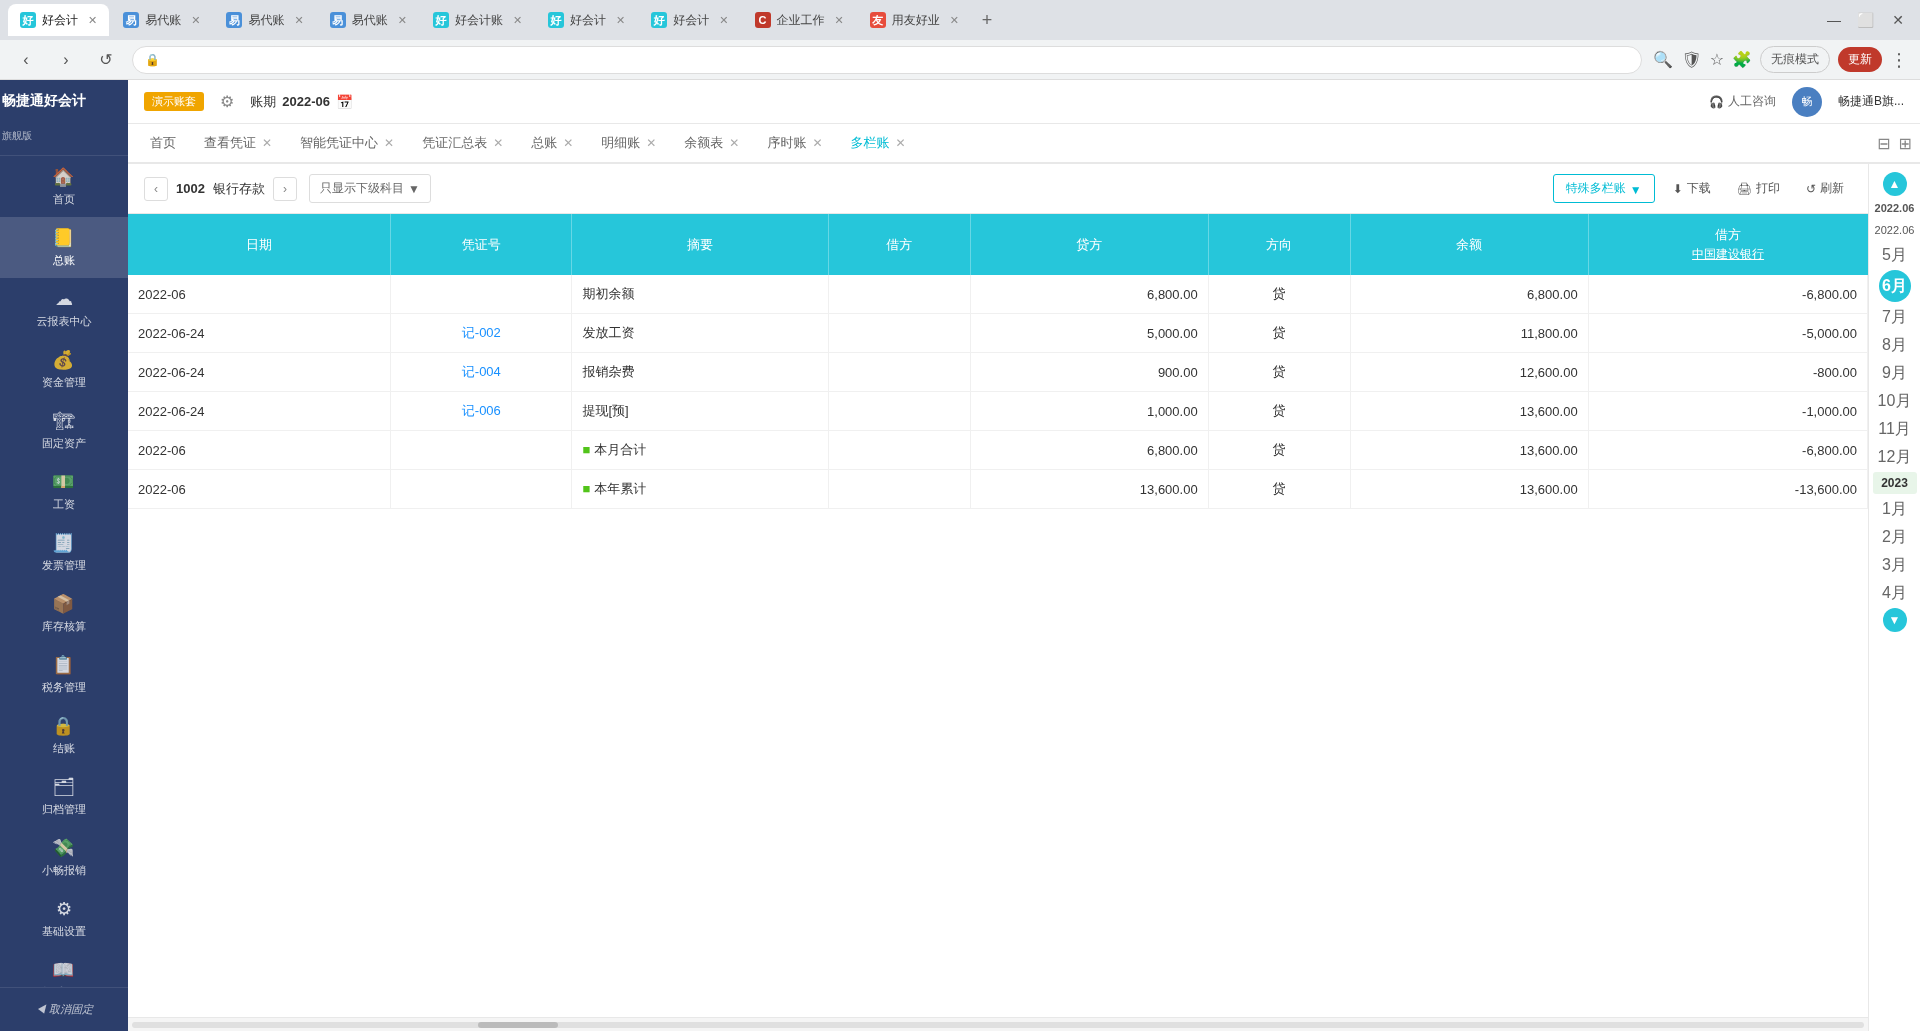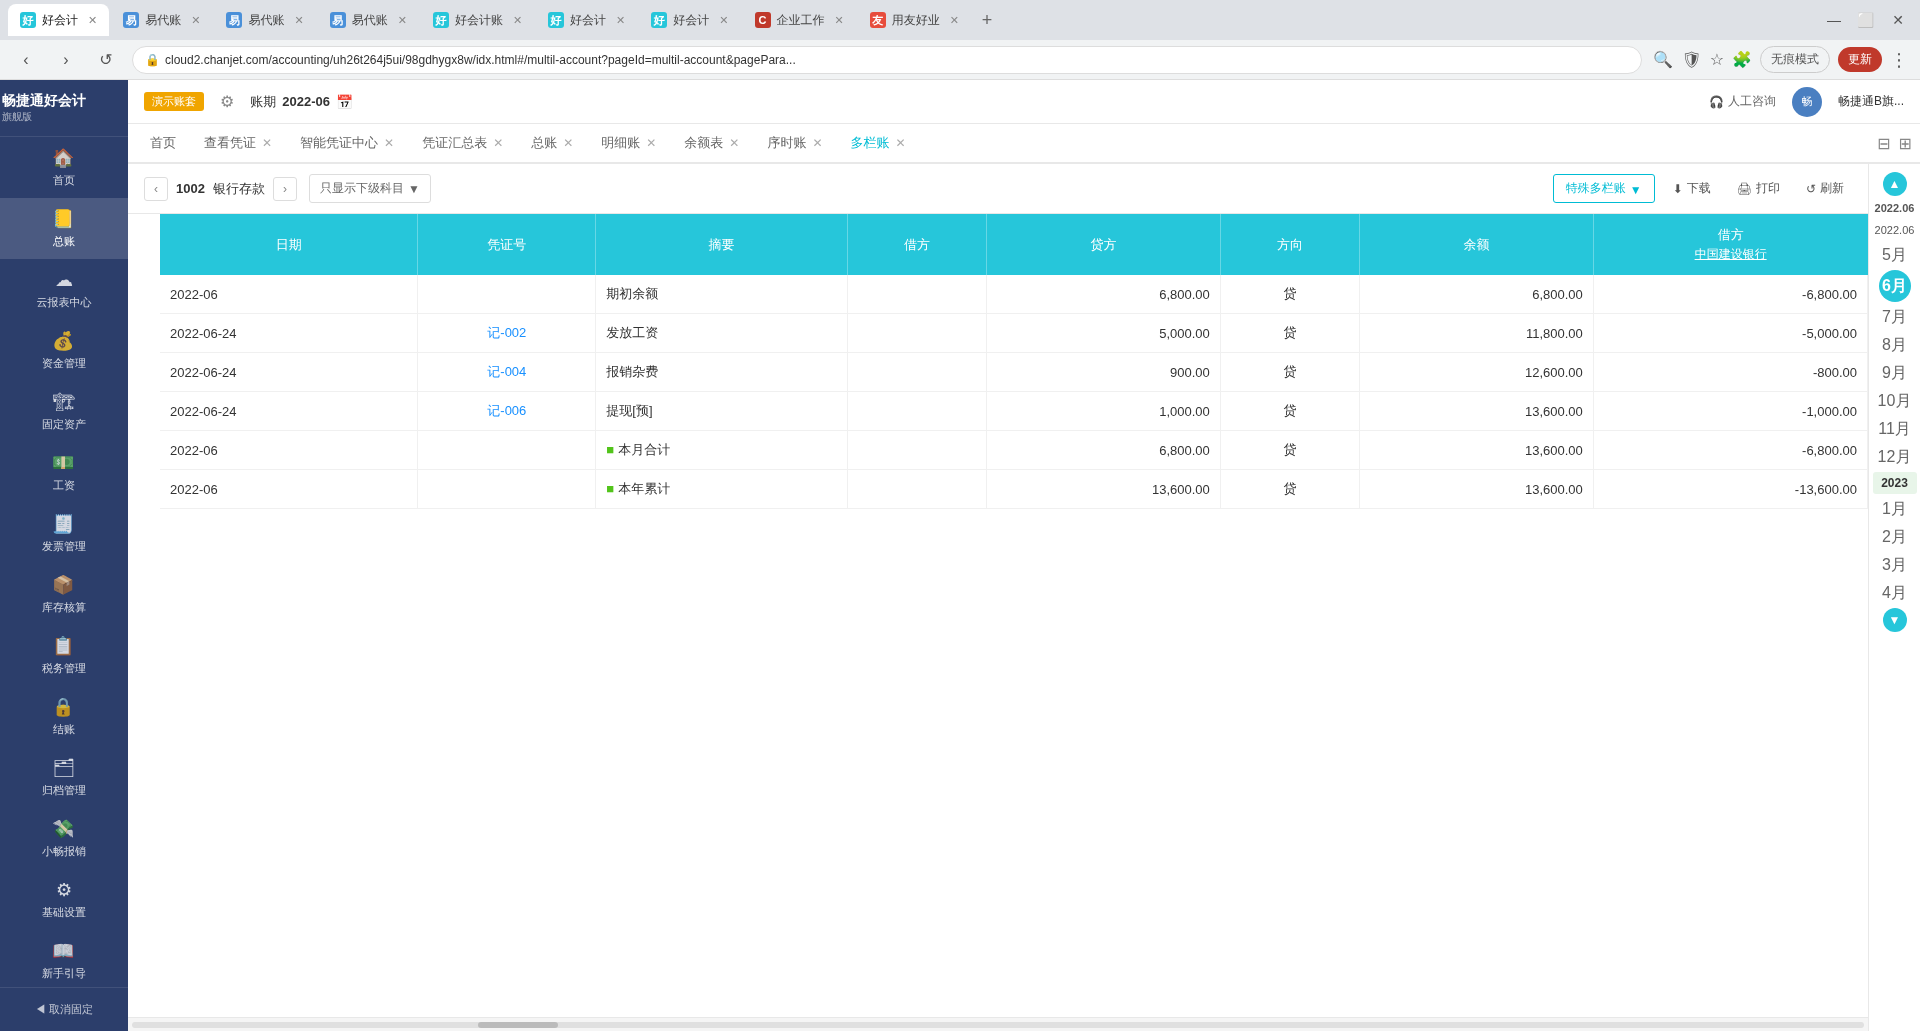--- a/index.html
+++ b/index.html
@@ -24,28 +24,28 @@
     .btn-update { background: #c0392b; color: #fff; }
     .btn-incognito { background: transparent; color: #555; border: 1px solid #ccc; }
 
     
     .app-container { display: flex; height: calc(1031px - 80px); }
 
     
     .sidebar { width: 128px; background: #2c3e6b; color: #fff; display: flex; flex-direction: column; flex-shrink: 0; }
     .sidebar-logo { padding: 12px 2px; border-bottom: 1px solid rgba(255,255,255,0.1); }
     .logo-title { font-size: 14px; font-weight: bold; color: #fff; }
-    .logo-sub { font-size: 10px; color: rgba(255,255,255,0.6); }
+    .logo-sub { font-size: 10px; color: rgba(255,255,255,0.6); margin-top: 19px; }
     .sidebar-nav { flex: 1; overflow-y: auto; }
     .sidebar-item { display: flex; flex-direction: column; align-items: center; padding: 10px 6px; cursor: pointer; gap: 4px; color: rgba(255,255,255,0.8); transition: background 0.2s; }
     .sidebar-item.active { background: rgba(255,255,255,0.15); color: #fff; }
     .sidebar-item-icon { font-size: 18px; }
     .sidebar-item-label { font-size: 11px; text-align: center; }
     .sidebar-bottom { padding: 8px 6px; border-top: 1px solid rgba(255,255,255,0.1); }
-    .sidebar-collapse { display: flex; align-items: center; justify-content: center; gap: 4px; font-size: 11px; color: rgba(255,255,255,0.7); cursor: pointer; padding: 6px; }
+    .sidebar-collapse { display: flex; align-items: center; justify-content: center; gap: 4px; font-size: 11px; color: rgba(255,255,255,0.7); cursor: pointer; padding: 6px; font-style: italic; }
 
     
     .main-content { flex: 1; display: flex; flex-direction: column; overflow: hidden; background: #f5f6fa; }
 
     
     .app-header { background: #fff; padding: 0 16px; height: 44px; display: flex; align-items: center; gap: 16px; border-bottom: 1px solid #e8e8e8; flex-shrink: 0; }
     .demo-badge { background: #f0a500; color: #fff; font-size: 11px; padding: 2px 8px; border-radius: 3px; }
     .header-settings { color: #888; font-size: 16px; cursor: pointer; }
     .header-period { display: flex; align-items: center; gap: 6px; font-size: 13px; color: #333; }
     .header-period-val { font-weight: bold; }
@@ -73,21 +73,21 @@
     .account-nav { display: flex; align-items: center; gap: 8px; }
     .nav-arrow { width: 24px; height: 24px; display: flex; align-items: center; justify-content: center; border: 1px solid #ddd; border-radius: 3px; cursor: pointer; color: #888; font-size: 12px; }
     .account-code { font-size: 13px; color: #333; font-weight: bold; }
     .account-name { font-size: 13px; color: #333; }
     .filter-btn { display: flex; align-items: center; gap: 4px; padding: 5px 10px; border: 1px solid #ddd; border-radius: 3px; font-size: 12px; color: #666; cursor: pointer; }
     .toolbar-right { margin-left: auto; display: flex; align-items: center; gap: 10px; }
     .multi-col-btn { padding: 5px 12px; border: 1px solid #00bcd4; border-radius: 3px; font-size: 12px; color: #00bcd4; cursor: pointer; display: flex; align-items: flex-end; gap: 4px; }
     .action-btn { display: flex; align-items: center; gap: 4px; font-size: 12px; color: #555; cursor: pointer; padding: 5px 8px; }
 
     
-    .ledger-table-wrapper { flex: 1; overflow: auto; padding-left: 32px; }
+    .ledger-table-wrapper { flex: 1; overflow: auto; }
     .ledger-table { width: 100%; border-collapse: collapse; }
     .ledger-table thead tr { background: #26c6da; color: #fff; }
     .ledger-table thead th { padding: 12px 10px; text-align: center; font-weight: normal; font-size: 13px; border-right: 1px solid rgba(255,255,255,0.3); white-space: nowrap; }
     .ledger-table thead th:last-child { border-right: none; }
     .ledger-table tbody tr { border-bottom: 1px solid #f0f0f0; }
     .ledger-table tbody td { padding: 10px 10px; text-align: center; font-size: 13px; color: #333; border-right: 1px solid #f0f0f0; }
     .ledger-table tbody td.text-left { text-align: left; }
     .ledger-table tbody td.text-right { text-align: right; }
     .voucher-link { color: #1890ff; cursor: pointer; text-decoration: none; }
     .green-dot { color: #52c41a; margin-right: 4px; }
@@ -165,21 +165,20 @@
     <div class="win-btn">✕</div>
   </div>
 </div>
 
 <div class="browser-addressbar">
   <div class="nav-btn">‹</div>
   <div class="nav-btn">›</div>
   <div class="nav-btn">↺</div>
   <div class="address-bar">
     <span class="address-icon">🔒</span>
-    <span>cloud2.chanjet.com/accounting/uh26t264j5ui/98gdhygx8w/idx.html#/multil-account?pageId=multil-account&amp;pagePara...</span>
   </div>
   <div class="browser-actions">
     <div style="font-size:16px;color:#555;cursor:pointer;">🔍</div>
     <div style="font-size:16px;color:#555;cursor:pointer;">🛡</div>
     <div style="font-size:16px;color:#555;cursor:pointer;">☆</div>
     <div style="font-size:16px;color:#555;cursor:pointer;">🧩</div>
     <div class="browser-action-btn btn-incognito">无痕模式</div>
     <div class="browser-action-btn btn-update">更新</div>
     <div style="font-size:18px;color:#555;cursor:pointer;">⋮</div>
   </div>

